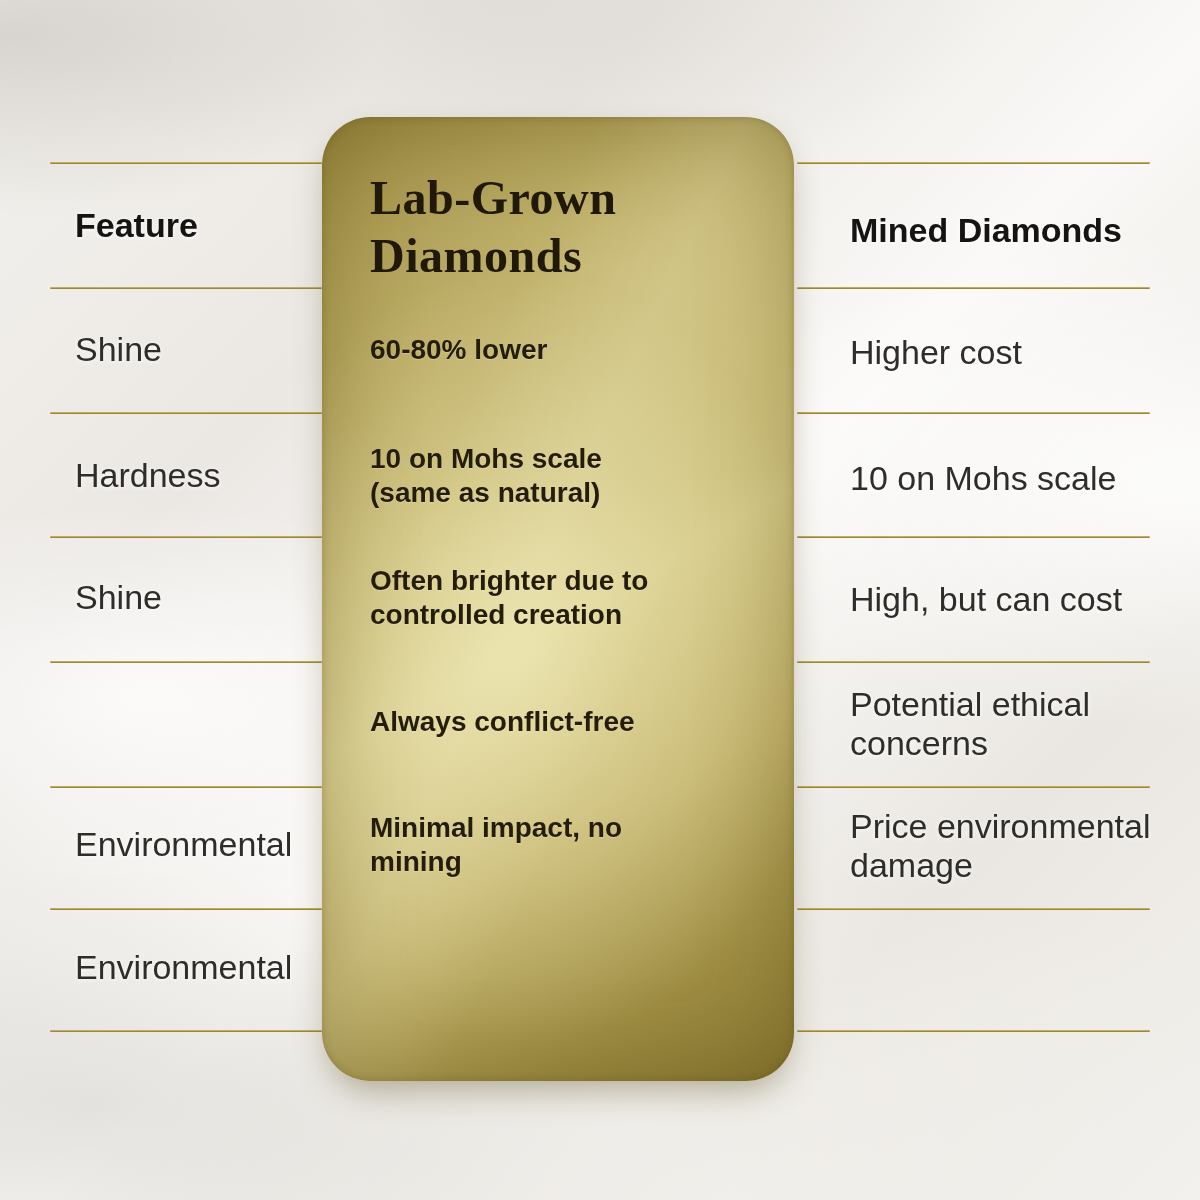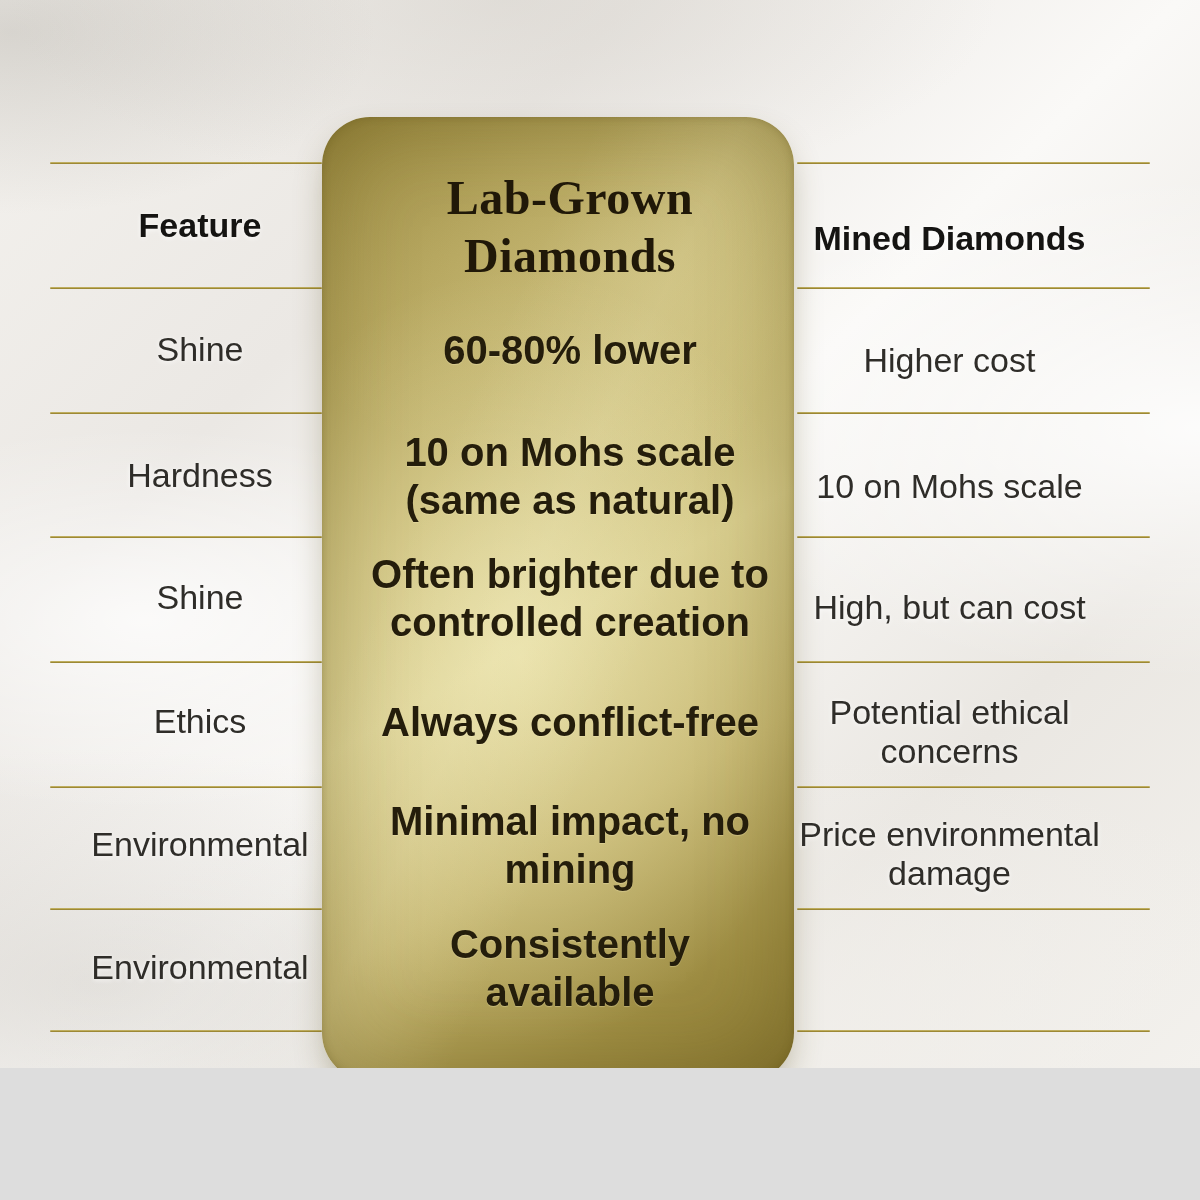--- a/index.html
+++ b/index.html
@@ -1,48 +1,47 @@
 <!DOCTYPE html>
 <html><head>
 <meta charset="utf-8">
 <style>
   html,body{margin:0;padding:0;background:#ddd;}
   .canvas{
     position:relative;
-    width:1200px;height:1068px;
+    width:1200px;height:1200px;
     margin:0 auto;
     overflow:hidden;
     font-family:"Liberation Sans", sans-serif;
     background:
       radial-gradient(ellipse 520px 260px at 1% 3%, rgba(150,145,136,0.30), transparent 70%),
       radial-gradient(ellipse 760px 300px at 42% 0%, rgba(208,204,197,0.45), transparent 65%),
       radial-gradient(ellipse 900px 420px at 100% 40%, rgba(255,255,255,0.85), transparent 60%),
       radial-gradient(ellipse 700px 320px at 12% 58%, rgba(255,255,255,0.75), transparent 60%),
       radial-gradient(ellipse 820px 360px at 8% 92%, rgba(198,194,187,0.40), transparent 65%),
       radial-gradient(ellipse 1000px 460px at 60% 100%, rgba(242,240,236,0.85), transparent 70%),
       linear-gradient(135deg,#f4f2ee 0%,#ebe8e4 28%,#faf9f7 52%,#eae7e2 76%,#f3f1ed 100%);
-    text-align: center;
   }
   .divider{
     position:absolute;height:2px;
     background:linear-gradient(to bottom,#cfc073,#8c7620);
     border-radius:1px;
   }
   .divider.left{left:50px;width:272px;}
   .divider.right{left:797px;width:353px;}
   .cell{
     position:absolute;
     transform:translateY(-50%);
     white-space:pre-line;
     line-height:1.16;
   }
   .feature-col{left:75px;width:250px;font-size:34px;color:#2f2d29;
     text-shadow:0 1px 5px rgba(255,255,255,0.85);}
-  .mined-col{left:777px;width:345px;font-size:34px;color:#2f2d29;
-    text-shadow:0 1px 5px rgba(255,255,255,0.85);margin-top:8px;}
+  .mined-col{left:850px;width:345px;font-size:34px;color:#2f2d29;
+    text-shadow:0 1px 5px rgba(255,255,255,0.85);}
   .col-header{font-weight:700;color:#151412;}
   .gold-panel{
     position:absolute;left:322px;top:117px;width:472px;height:964px;
     border-radius:48px;
     background:
       linear-gradient(115deg, rgba(255,252,220,0) 30%, rgba(255,252,220,0.16) 46%, rgba(255,252,220,0) 62%),
       radial-gradient(ellipse 430px 540px at 42% 56%, rgba(255,250,205,0.50), rgba(255,250,205,0) 72%),
       radial-gradient(ellipse 520px 300px at 62% 16%, rgba(250,240,185,0.22), transparent 70%),
       linear-gradient(150deg,#97863d 0%,#b0a057 18%,#c6b872 38%,#d2c684 52%,#c0b068 70%,#9c8b41 88%,#877630 100%);
     box-shadow:
@@ -53,21 +52,21 @@
   .panel-title{
     position:absolute;left:48px;top:110px;width:400px;
     transform:translateY(-50%);
     font-family:"Liberation Serif","DejaVu Serif",serif;
     font-weight:700;font-size:48px;line-height:1.2;
     letter-spacing:0.5px;color:#201808;white-space:pre-line;
   }
   .panel-value{
     position:absolute;left:48px;width:400px;
     transform:translateY(-50%);
-    font-size:40px;font-weight:700;line-height:1.2;
+    font-size:28px;font-weight:700;line-height:1.2;
     color:#241d0b;white-space:pre-line;
     text-shadow:0 1px 1px rgba(255,246,200,0.30);
   }
 </style>
 </head>
 <body>
 
 <div class="canvas">
 
   <div class="divider left" style="top:162px"></div>
@@ -85,36 +84,34 @@
   <div class="divider right" style="top:536px"></div>
   <div class="divider right" style="top:661px"></div>
   <div class="divider right" style="top:786px"></div>
   <div class="divider right" style="top:908px"></div>
   <div class="divider right" style="top:1030px"></div>
 
   <div class="cell feature-col col-header" style="top:226px">Feature</div>
   <div class="cell feature-col" style="top:350px">Shine</div>
   <div class="cell feature-col" style="top:598px">Shine</div>
   <div class="cell feature-col" style="top:476px">Hardness</div>
-  <div class="cell feature-col" style="top:722px">Ethics</div>
   <div class="cell feature-col" style="top:845px">Environmental</div>
   <div class="cell feature-col" style="top:968px">Environmental</div>
 
   <div class="gold-panel">
     <div class="panel-title">Lab-Grown
 Diamonds</div>
     <div class="panel-value" style="top:233px">60-80% lower</div>
     <div class="panel-value" style="top:359px">10 on Mohs scale
 (same as natural)</div>
     <div class="panel-value" style="top:481px">Often brighter due to
 controlled creation</div>
     <div class="panel-value" style="top:605px">Always conflict-free</div>
     <div class="panel-value" style="top:728px">Minimal impact, no
 mining</div>
-    <div class="panel-value" style="top:851px">Consistently available</div>
   </div>
 
   <div class="cell mined-col col-header" style="top:231px">Mined Diamonds</div>
   <div class="cell mined-col" style="top:353px">Higher cost</div>
   <div class="cell mined-col" style="top:479px">10 on Mohs scale</div>
   <div class="cell mined-col" style="top:600px">High, but can cost</div>
   <div class="cell mined-col" style="top:724px">Potential ethical
 concerns</div>
   <div class="cell mined-col" style="top:846px">Price environmental
 damage</div>

